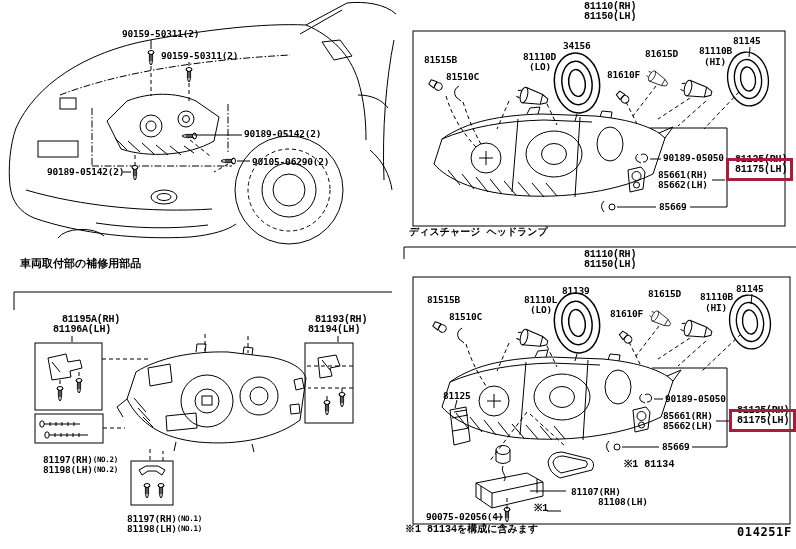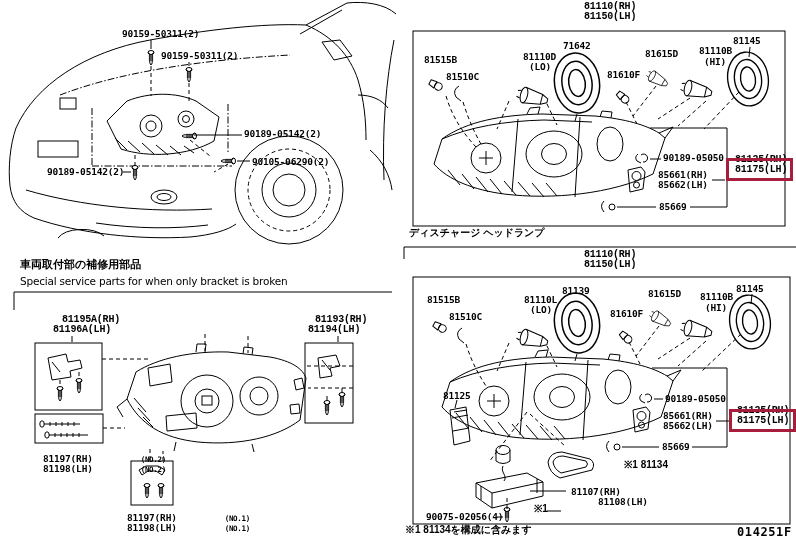--- a/index.html
+++ b/index.html
@@ -3,24 +3,24 @@
 <meta charset="utf-8">
 <style>
   html,body{margin:0;padding:0;background:#fff;}
   #stage{position:relative;width:796px;height:549px;background:#fff;overflow:hidden;
          font-family:"DejaVu Sans Mono",monospace;color:#000;}
   #art{position:absolute;left:0;top:0;z-index:1;}
   .lbl{position:absolute;z-index:3;font:bold 9.5px/10px "DejaVu Sans Mono",monospace;
        letter-spacing:-0.2px;white-space:nowrap;color:#000;}
   .lg{font-size:10px;font-family:Liberation Mono, monospace;}
   .fig{font-size:12px;letter-spacing:.6px;}
-  .jp{font-family:Liberation Sans, sans-serif;font-weight:bold;font-size:10px;letter-spacing:0;}
+  .jp{font-family:Liberation Mono, monospace;font-weight:bold;font-size:10px;letter-spacing:0;}
   .jph{font-size:11px;}
   .en{font-family:"DejaVu Sans",sans-serif;font-weight:normal;font-size:10.5px;letter-spacing:-0.2px;}
-  .row{display:flex;align-items:flex-start;gap:48px;}
+  .row{display:flex;align-items:center;}
   .sfx{font-size:7.5px;font-weight:bold;padding-top:1px;letter-spacing:-0.3px;}
   .hl{position:absolute;z-index:6;border:3px solid var(--hl,#a81c3c);box-sizing:border-box;}
   svg .ln{stroke:#000;fill:none;stroke-width:1;}
   svg .dsh{stroke-dasharray:4 3;}
   svg .ddot{stroke-dasharray:7 2 1.5 2;}
 </style>
 </head>
 <body>
 
 <div id="stage">
@@ -221,21 +221,21 @@
 <div class="lbl" style="left:244px;top:129px">90189-05142(2)</div>
 <div class="lbl" style="left:252px;top:157px">90105-06290(2)</div>
 <div class="lbl" style="left:47px;top:167px">90189-05142(2)</div>
 
 <div class="lbl lg" style="left:584px;top:2px">81110(RH)</div>
 <div class="lbl lg" style="left:584px;top:12px">81150(LH)</div>
 <div class="lbl" style="left:424px;top:55px">81515B</div>
 <div class="lbl" style="left:446px;top:72px">81510C</div>
 <div class="lbl" style="left:523px;top:52px">81110D</div>
 <div class="lbl" style="left:529px;top:62px">(LO)</div>
-<div class="lbl" style="left:563px;top:41px">71642</div>
+<div class="lbl" style="left:563px;top:41px">34156</div>
 <div class="lbl" style="left:607px;top:70px">81610F</div>
 <div class="lbl" style="left:645px;top:49px">81615D</div>
 <div class="lbl" style="left:699px;top:46px">81110B</div>
 <div class="lbl" style="left:704px;top:57px">(HI)</div>
 <div class="lbl" style="left:733px;top:36px">81145</div>
 <div class="lbl" style="left:663px;top:153px">90189-05050</div>
 <div class="lbl lg" style="left:735px;top:155px">81135(RH)</div>
 <div class="lbl lg" style="left:735px;top:165px">81175(LH)</div>
 <div class="lbl" style="left:658px;top:170px">85661(RH)</div>
 <div class="lbl" style="left:658px;top:180px">85662(LH)</div>
@@ -265,21 +265,20 @@
 <div class="lbl" style="left:662px;top:442px">85669</div>
 <div class="lbl jp" style="left:624px;top:460px">※1 81134</div>
 <div class="lbl" style="left:571px;top:487px">81107(RH)</div>
 <div class="lbl" style="left:598px;top:497px">81108(LH)</div>
 <div class="lbl jp" style="left:534px;top:504px">※1</div>
 <div class="lbl" style="left:426px;top:512px">90075-02056(4)</div>
 <div class="lbl jp" style="left:405px;top:525px">※1 81134を構成に含みます</div>
 <div class="lbl fig" style="left:737px;top:527px">014251F</div>
 
 <div class="lbl jp jph" style="left:20px;top:259px">車両取付部の補修用部品</div>
-<div class="lbl en" style="left:20px;top:276px">Special service parts for when only bracket is broken</div>
 <div class="lbl lg" style="left:62px;top:315px">81195A(RH)</div>
 <div class="lbl lg" style="left:53px;top:325px">81196A(LH)</div>
 <div class="lbl lg" style="left:315px;top:315px">81193(RH)</div>
 <div class="lbl lg" style="left:308px;top:325px">81194(LH)</div>
 <div class="lbl row" style="left:43px;top:454px">
   <span>81197(RH)</span>
       <span class="sfx">(NO.2)</span>
 </div>
 <div class="lbl row" style="left:43px;top:464px">
   <span>81198(LH)</span>

